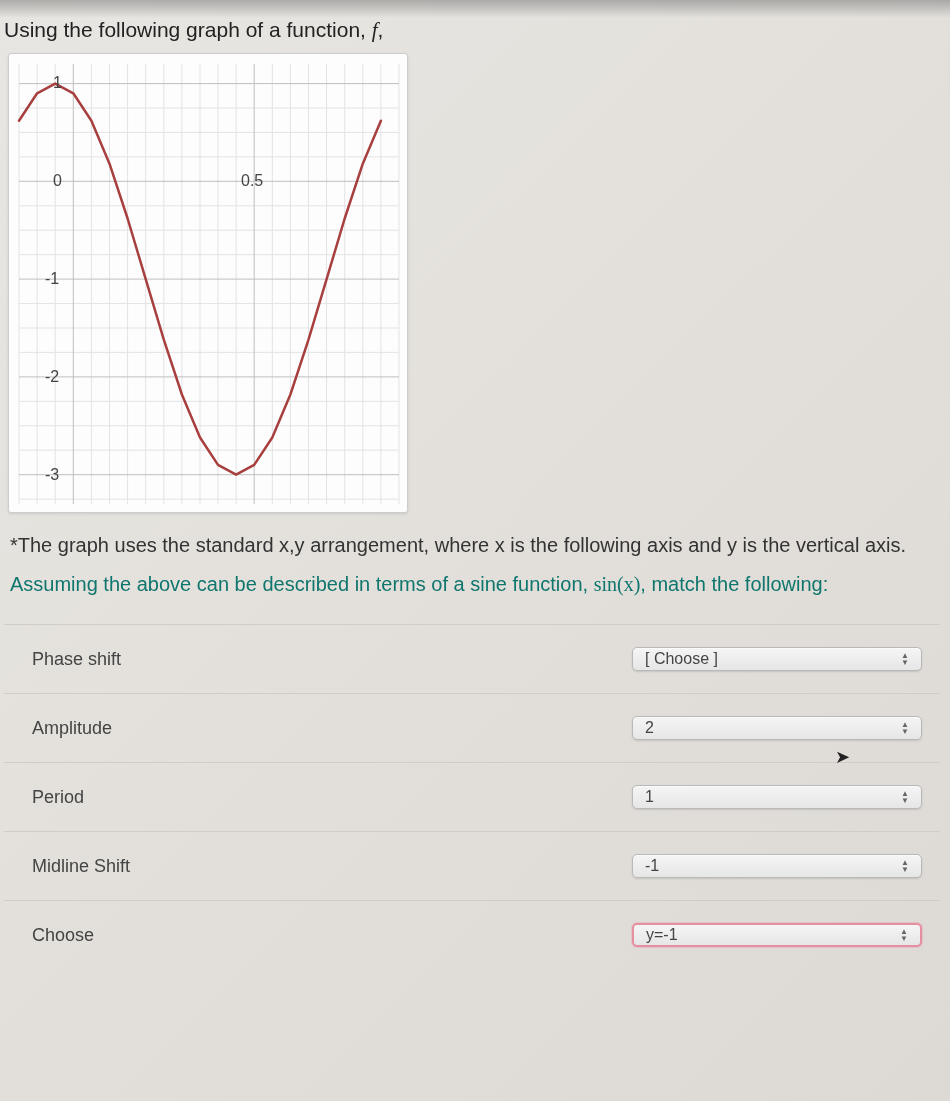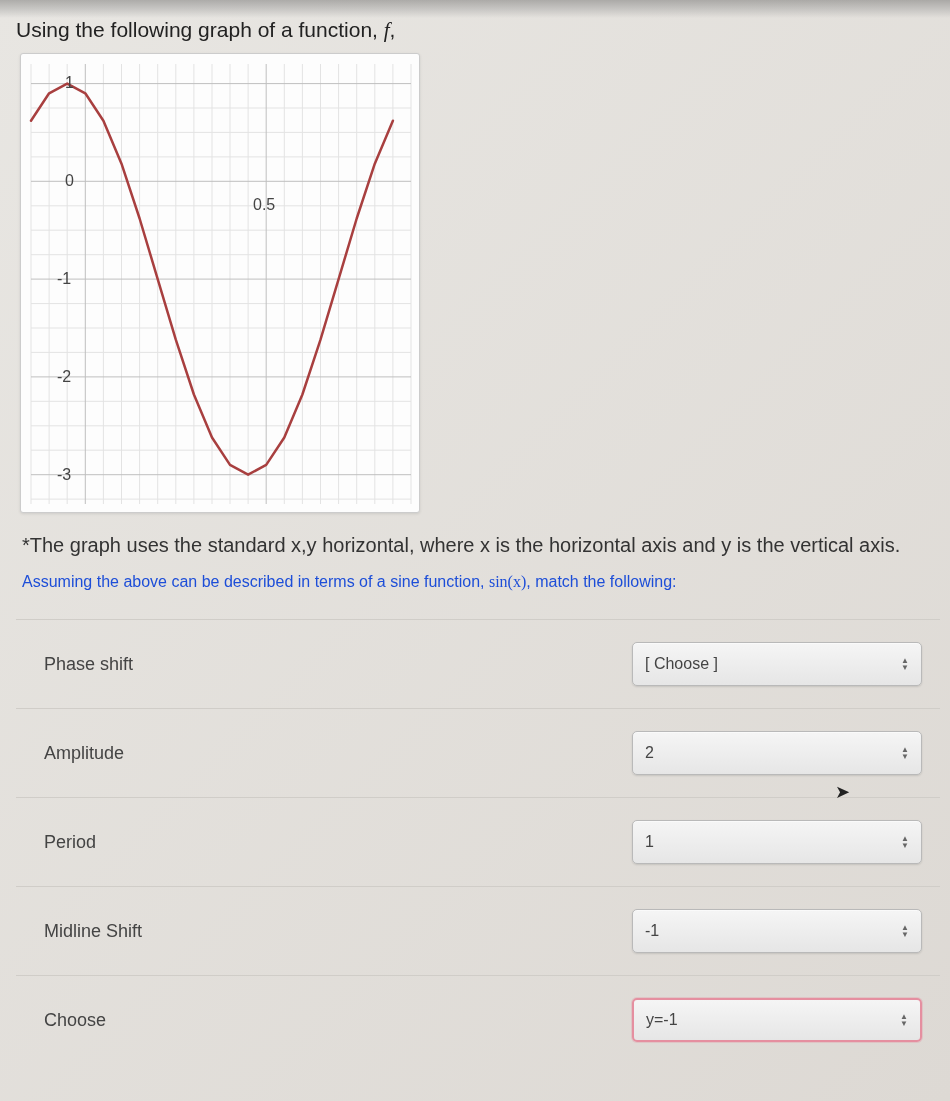--- a/index.html
+++ b/index.html
@@ -10,21 +10,21 @@
     height: 1101px;
     color: #333;
     position: relative;
   }
   .top-shadow {
     position: absolute; top: 0; left: 0; right: 0; height: 18px;
     background: linear-gradient(#555, #999, transparent);
     opacity: 0.4;
   }
   .content {
-    padding: 18px 10px 0 16px;
+    padding: 18px 10px 0 4px;
   }
   .intro {
     font-size: 21px;
     color: #222;
     margin-bottom: 10px;
   }
   .intro em { font-style: italic; font-family: Georgia, serif; }
   .graph-box {
     width: 400px; height: 460px;
     background: #fdfdfd;
@@ -34,40 +34,40 @@
     position: relative;
     box-shadow: 0 1px 3px rgba(0,0,0,0.1);
   }
   .note {
     font-size: 20px;
     color: #333;
     margin: 10px 6px 14px 6px;
     line-height: 1.4;
   }
   .instr {
-    font-size: 16px;
-    color: #1d4ed8;
+    font-size: 20px;
+    color: #0f766e;
     margin: 0 6px 28px 6px;
   }
   .mathfn { font-family: Georgia, "Times New Roman", serif; }
   .question-block {
     border-top: 1px solid #d0cdc8;
     padding: 22px 18px 22px 28px;
     display: flex;
     justify-content: space-between;
     align-items: center;
     text-align: center;
   }
   .qlabel {
     font-size: 18px;
     color: #444;
   }
   .dropdown {
     width: 290px;
-    height: 44px;
+    height: 24px;
     background: linear-gradient(#f5f5f5, #e6e6e6);
     border: 1px solid #b9b9b9;
     border-radius: 5px;
     display: flex;
     align-items: center;
     justify-content: space-between;
     padding: 0 12px;
     font-size: 16px;
     color: #444;
     box-shadow: 0 1px 2px rgba(0,0,0,0.12), inset 0 1px 0 rgba(255,255,255,0.5);
@@ -172,24 +172,24 @@
                L 317.6 225.1
                L 335.7 164.5
                L 353.8 109.7
                L 371.9 66.7" fill="none" stroke="#a83f3f" stroke-width="2.5" stroke-linejoin="round" stroke-linecap="round"></path>
     </svg>
     <span class="axis-label" style="left:44px; top:20px;">1</span>
     <span class="axis-label" style="left:44px; top:118px;">0</span>
     <span class="axis-label" style="left:36px; top:216px;">-1</span>
     <span class="axis-label" style="left:36px; top:314px;">-2</span>
     <span class="axis-label" style="left:36px; top:412px;">-3</span>
-    <span class="axis-label" style="left:232px; top:118px;margin-top:24px;">0.5</span>
-  </div>
-
-  <p class="note">*The graph uses the standard x,y horizontal, where x is the horizontal axis and y is the vertical axis.</p>
+    <span class="axis-label" style="left:232px; top:118px;">0.5</span>
+  </div>
+
+  <p class="note">*The graph uses the standard x,y arrangement, where x is the following axis and y is the vertical axis.</p>
 
   <p class="instr">
     <span>Assuming the above can be described in terms of a sine function, </span><span class="mathfn">sin(x)</span><span>, match the following:</span>
   </p>
 
   <div class="question-block">
     <span class="qlabel">Phase shift</span>
     <div class="dropdown">
       <span>[ Choose ]</span>
       <span class="stepper">▲<br>▼</span>

